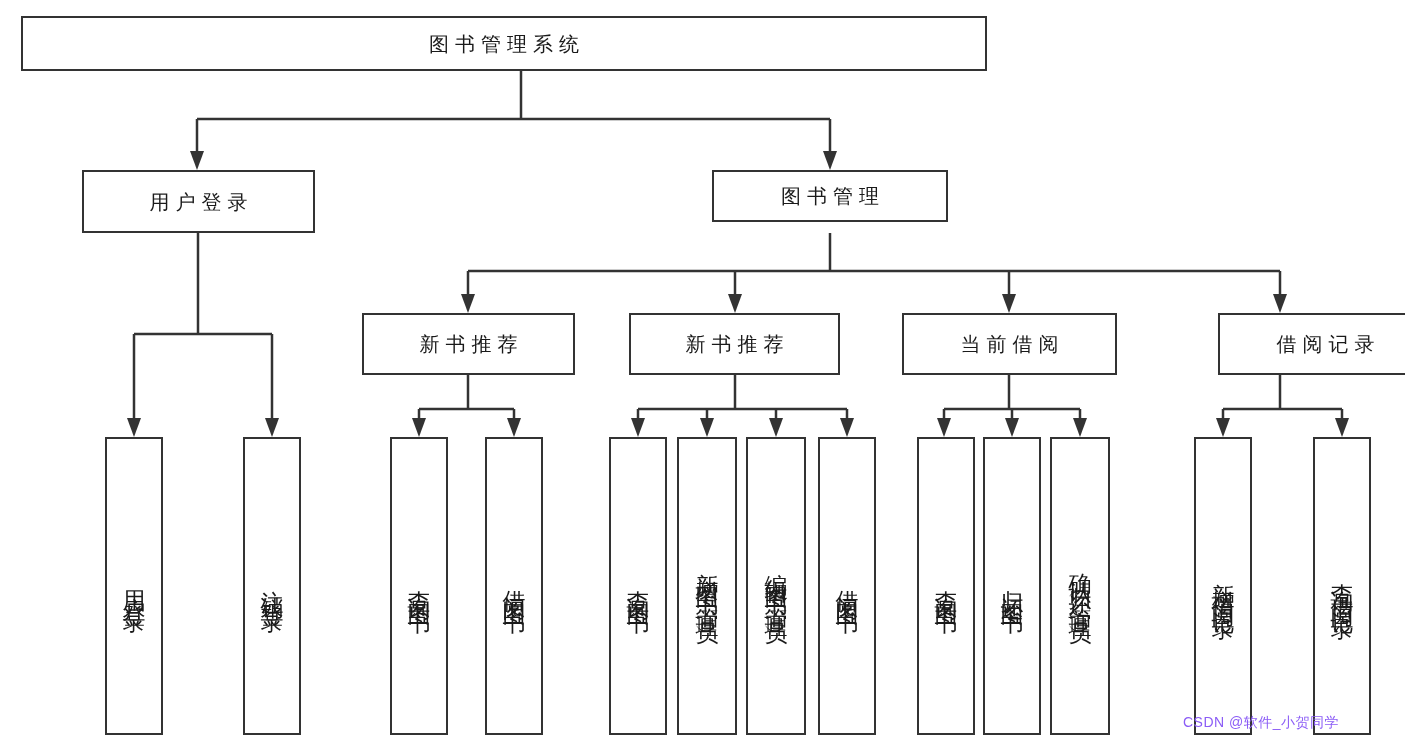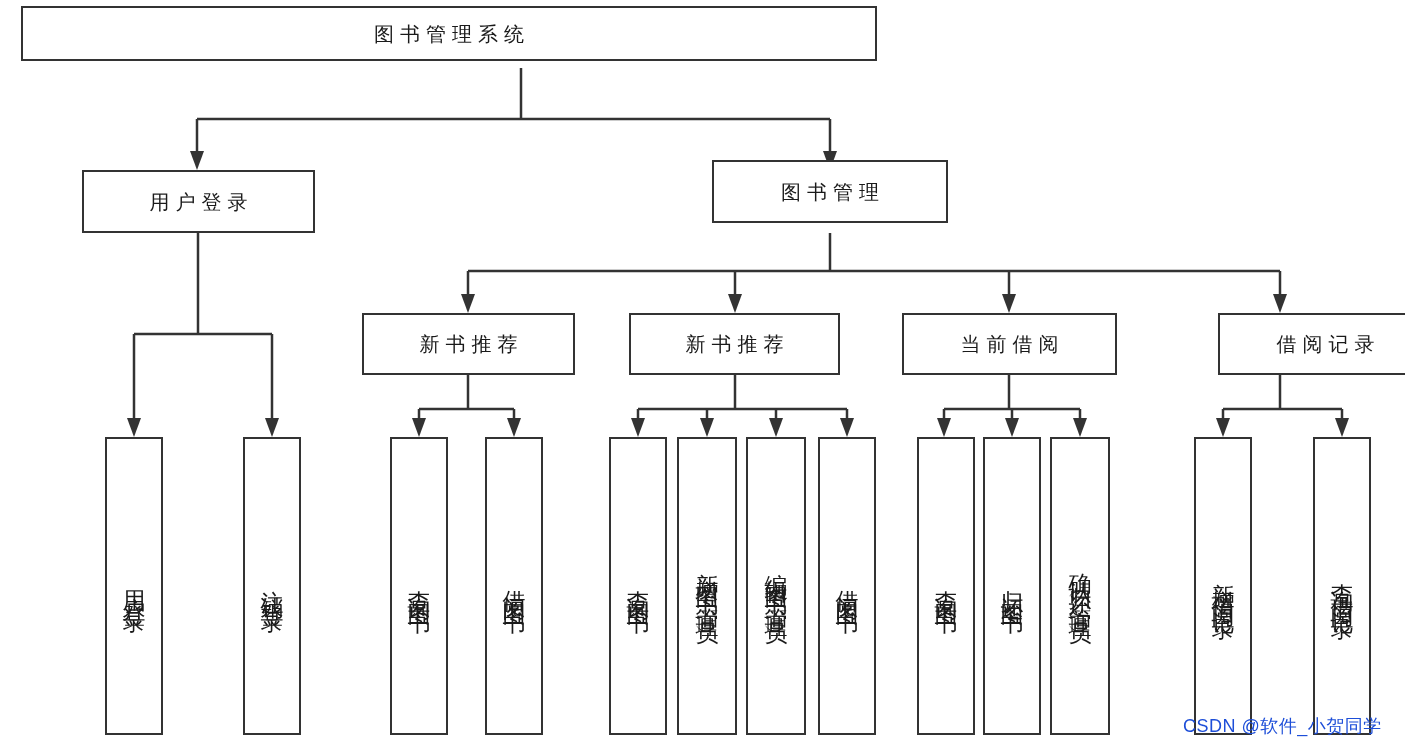--- a/index.html
+++ b/index.html
@@ -39,23 +39,23 @@
     writing-mode: vertical-rl;
     font-size: 23px;
     letter-spacing: 7px;
     line-height: 1;
     white-space: nowrap;
   }
   .watermark {
     position: absolute;
     left: 1183px;
     top: 714px;
-    font-size: 18px;
+    font-size: 14px;
     letter-spacing: 0.5px;
-    color: #1d4ed8;
+    color: #8b5cf6;
     white-space: nowrap;
     z-index: 5;
   }
 </style>
 </head>
 <body>
 
 <div id="canvas">
 
   <svg id="connectors" viewBox="0 0 1405 747" xmlns="http://www.w3.org/2000/svg">
@@ -134,28 +134,28 @@
       <polygon points="769,418 783,418 776,437"></polygon>
       <polygon points="840,418 854,418 847,437"></polygon>
       <polygon points="937,418 951,418 944,437"></polygon>
       <polygon points="1005,418 1019,418 1012,437"></polygon>
       <polygon points="1073,418 1087,418 1080,437"></polygon>
       <polygon points="1216,418 1230,418 1223,437"></polygon>
       <polygon points="1335,418 1349,418 1342,437"></polygon>
     </g>
   </svg>
 
-  <div class="node" style="left:21px; top:6px; width:856px; height:55px; border-width:2px;text-align:center;">
+  <div class="node" style="left:21px; top:16px; width:966px; height:55px; border-width:2px;text-align:center;">
     <span class="hlabel">图书管理系统</span>
   </div>
 
   <div class="node" style="left:82px; top:170px; width:233px; height:63px;">
     <span class="hlabel">用户登录</span>
   </div>
-  <div class="node" style="left:712px; top:160px; width:236px; height:63px;">
+  <div class="node" style="left:712px; top:170px; width:236px; height:52px;">
     <span class="hlabel">图书管理</span>
   </div>
 
   <div class="node" style="left:362px; top:313px; width:213px; height:62px;text-align:center;">
     <span class="hlabel">新书推荐</span>
   </div>
   <div class="node" style="left:629px; top:313px; width:211px; height:62px;">
     <span class="hlabel">新书推荐</span>
   </div>
   <div class="node" style="left:902px; top:313px; width:215px; height:62px;">

